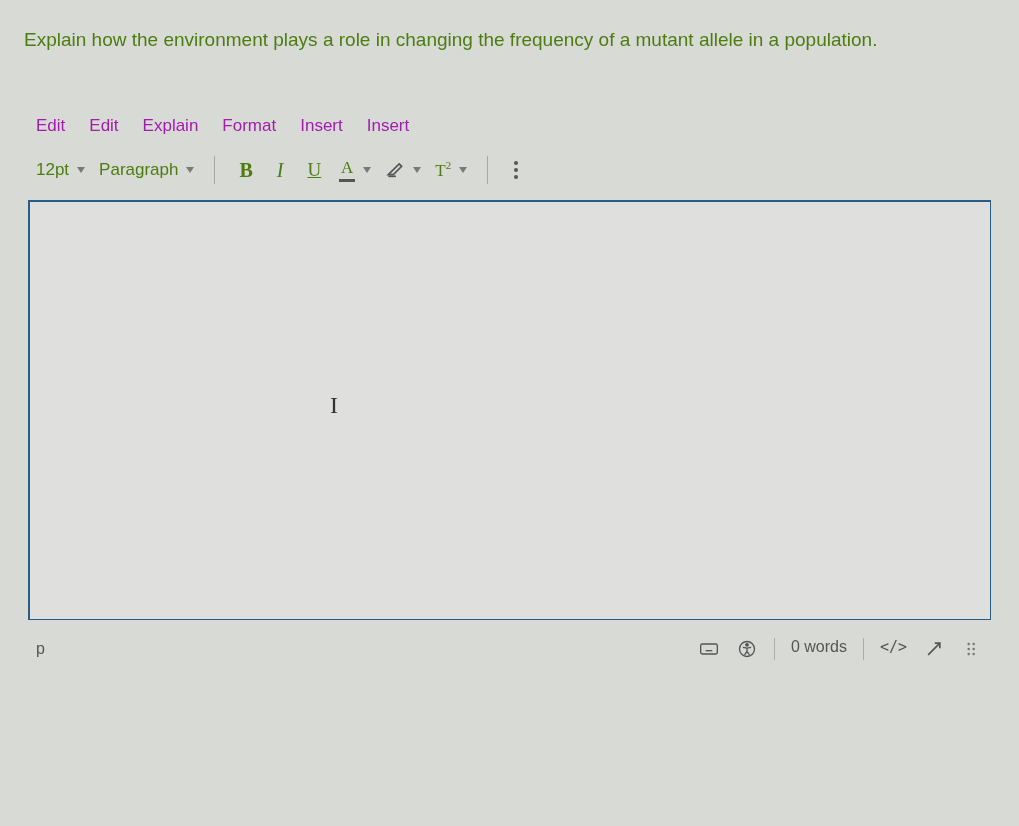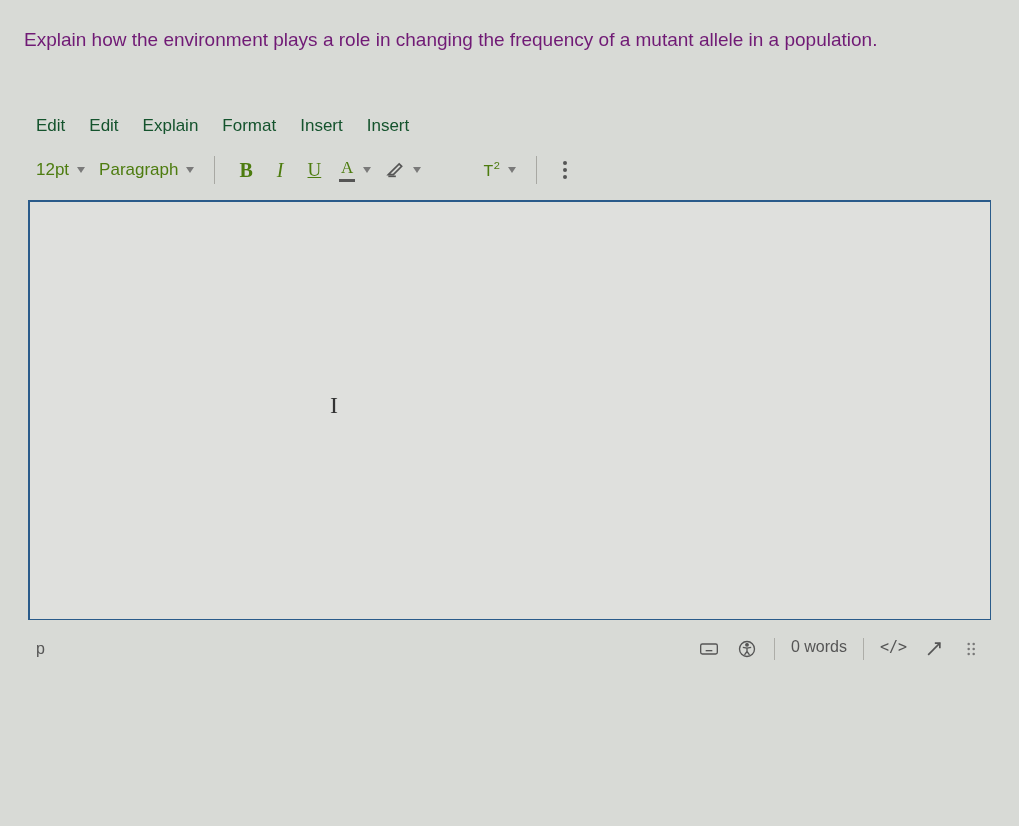--- a/index.html
+++ b/index.html
@@ -8,32 +8,32 @@
     height: 826px;
     background: #d8dad6;
     font-family: "Helvetica Neue", Arial, sans-serif;
     color: #3a3a3a;
     padding: 24px 20px;
     overflow: hidden;
   }
   .question {
     font-size: 19px;
     line-height: 1.7;
-    color: #701a75;
+    color: #4d7c0f;
     margin-bottom: 60px;
     padding: 0 4px;
   }
   .editor-wrap {
     padding: 0 8px;
   }
   .menubar {
     display: flex;
     gap: 24px;
     font-size: 17px;
-    color: #14532d;
+    color: #a21caf;
     padding: 0 8px 20px 8px;
   }
   .menubar span { cursor: pointer; }
   .toolbar {
     display: flex;
     align-items: center;
     gap: 14px;
     padding: 0 8px 16px 8px;
     font-size: 17px;
     color: #4d7c0f;
@@ -56,21 +56,21 @@
     height: 28px;
     background: #a8a8a3;
     margin: 0 6px;
   }
   .bold-btn { font-weight: 700; font-family: Georgia, serif; font-size: 20px; padding: 0 4px;}
   .italic-btn { font-style: italic; font-family: Georgia, serif; font-size: 20px; padding: 0 6px;}
   .under-btn { text-decoration: underline; font-family: Georgia, serif; font-size: 19px; padding: 0 4px;}
   .color-btn { display:inline-flex; flex-direction: column; align-items: center; font-family: Georgia, serif; font-size: 17px; }
   .color-under { width: 16px; height: 3px; background: #555; margin-top: 1px; }
   .highlight-icon svg { width: 20px; height: 20px; }
-  .super-btn { font-family: Liberation Mono, monospace; font-size: 17px; margin-left: 48px; }
+  .super-btn { font-family: Liberation Serif, serif; font-size: 17px; }
   .super-btn sup { font-size: 11px; }
   .more-btn { display:inline-flex; flex-direction:column; gap:3px; padding:4px 6px;}
   .dot { width:4px; height:4px; border-radius:50%; background:#555; }
   .editor-area {
     border: 2px solid #2a5b8a;
     border-bottom-width: 1px;
     border-right-width: 1px;
     height: 420px;
     background: #dfe0dd;
     position: relative;

